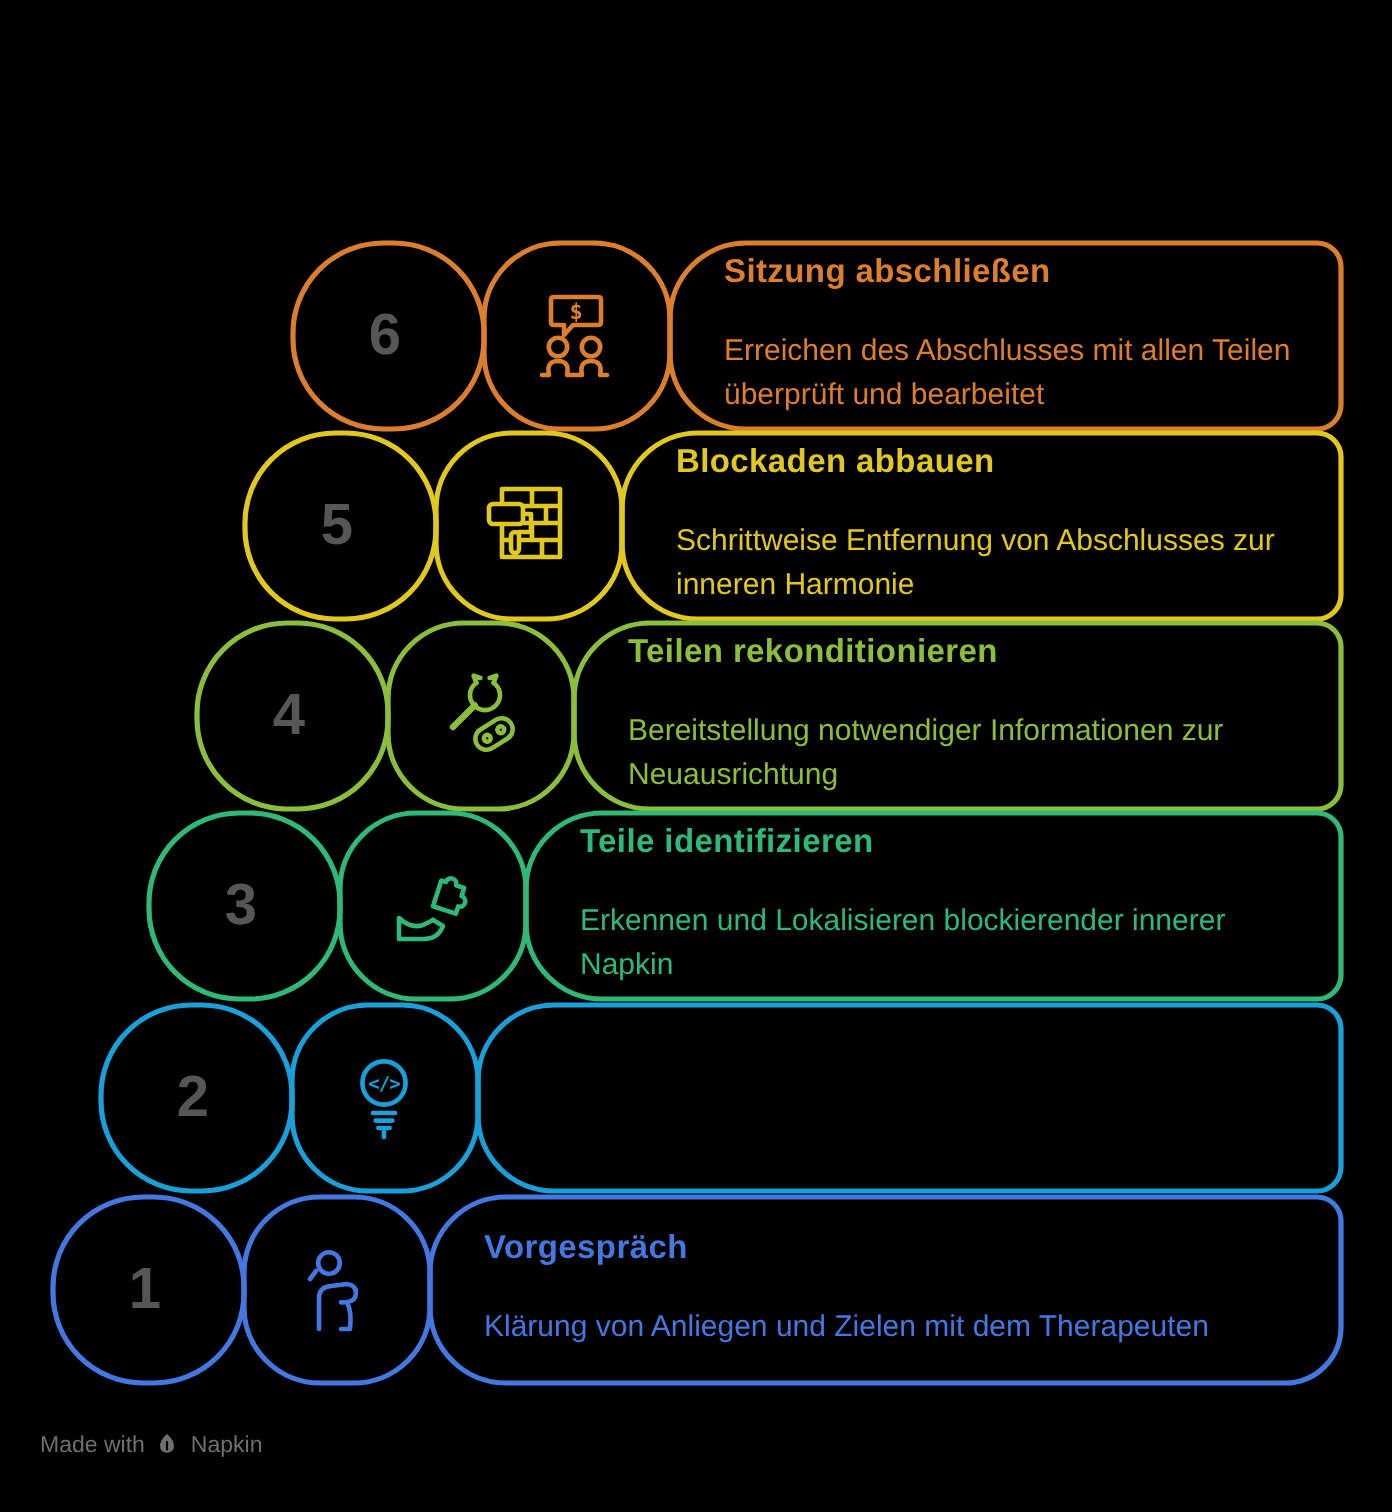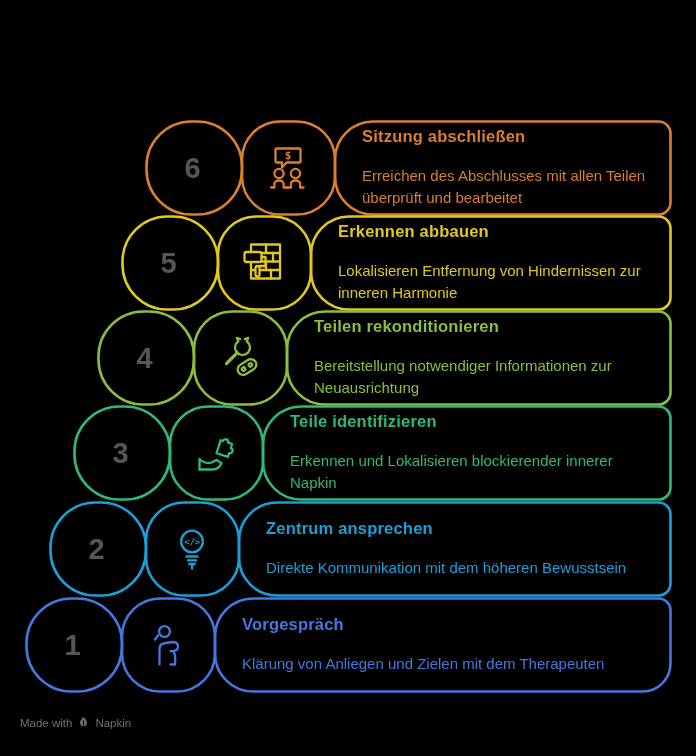--- a/index.html
+++ b/index.html
@@ -74,22 +74,22 @@
     <div class="num" style="color: rgb(86, 86, 86);">5</div>
     <svg class="icon" viewBox="0 0 48 48">
       <path d="M11 5.5 H40 V39.5 H11 Z"></path>
       <path d="M11 14 H40 M11 22.5 H40 M11 31 H40"></path>
       <path d="M26 5.5 V14 M33 14 V22.5 M26 22.5 V31 M31 31 V39.5"></path>
       <rect class="fillbg" x="4.5" y="13" width="17" height="10" rx="2"></rect>
       <path d="M21.5 18 H25.5 V27 H19.5"></path>
       <rect class="fillbg" x="15.5" y="27" width="4" height="10.5" rx="2"></rect>
     </svg>
     <div class="textblock">
-      <div class="title">Erkennen abbauen</div>
-      <div class="desc">Lokalisieren Entfernung von Hindernissen zur inneren Harmonie</div>
+      <div class="title">Blockaden abbauen</div>
+      <div class="desc">Schrittweise Entfernung von Abschlusses zur inneren Harmonie</div>
     </div>
   </div>
 
   <div class="row r4" style="color: rgb(140, 190, 61);">
     <svg class="outline" width="575" height="96" viewBox="0 0 575 96">
       <rect x="1.5" y="1.5" width="95.5" height="93" rx="45"></rect>
       <rect x="97" y="1.5" width="93" height="93" rx="38"></rect>
       <path d="M228 1.5 H561.5 A12 12 0 0 1 573.5 13.5 V82.5 A12 12 0 0 1 561.5 94.5 H228 A38 38 0 0 1 190 56.5 V39.5 A38 38 0 0 1 228 1.5 Z"></path>
     </svg>
     <div class="num" style="color: rgb(86, 86, 86);">4</div>
@@ -134,24 +134,20 @@
       <rect x="1.5" y="1.5" width="95.5" height="93" rx="45"></rect>
       <rect x="97" y="1.5" width="93" height="93" rx="38"></rect>
       <path d="M228 1.5 H609.5 A12 12 0 0 1 621.5 13.5 V82.5 A12 12 0 0 1 609.5 94.5 H228 A38 38 0 0 1 190 56.5 V39.5 A38 38 0 0 1 228 1.5 Z"></path>
     </svg>
     <div class="num" style="color: rgb(86, 86, 86);">2</div>
     <svg class="icon" viewBox="0 0 48 48">
       <circle cx="24" cy="16.5" r="10.8"></circle>
       <text x="24" y="20.2" class="tsym2">&lt;/&gt;</text>
       <path d="M18.5 31.5 h11 M19.8 35.3 h8.4 M21.2 39 h5.6 M24 39 v4.5"></path>
     </svg>
-    <div class="textblock">
-      <div class="title">Zentrum ansprechen</div>
-      <div class="desc">Direkte Kommunikation mit dem höheren Bewusstsein</div>
-    </div>
   </div>
 
   <div class="row r1" style="color: rgb(69, 119, 224);">
     <svg class="outline" width="647" height="96" viewBox="0 0 647 96">
       <rect x="1.5" y="1.5" width="95.5" height="93" rx="45"></rect>
       <rect x="97" y="1.5" width="93" height="93" rx="38"></rect>
       <path d="M228 1.5 H633.5 A12 12 0 0 1 645.5 13.5 V66.5 A28 28 0 0 1 617.5 94.5 H228 A38 38 0 0 1 190 56.5 V39.5 A38 38 0 0 1 228 1.5 Z"></path>
     </svg>
     <div class="num" style="color: rgb(86, 86, 86);">1</div>
     <svg class="icon" viewBox="0 0 48 48">

